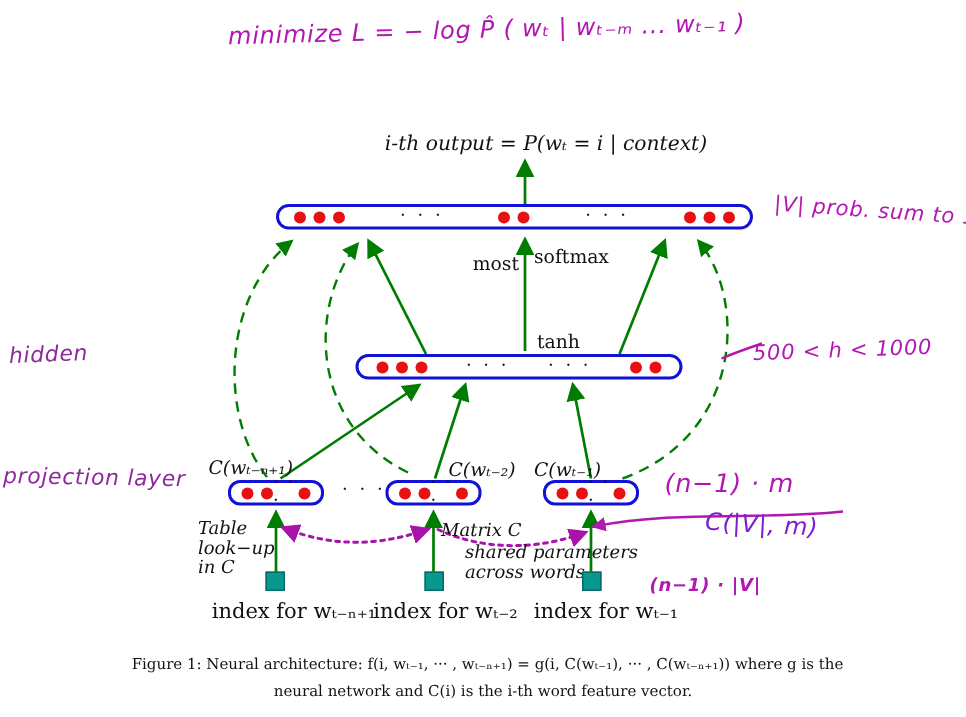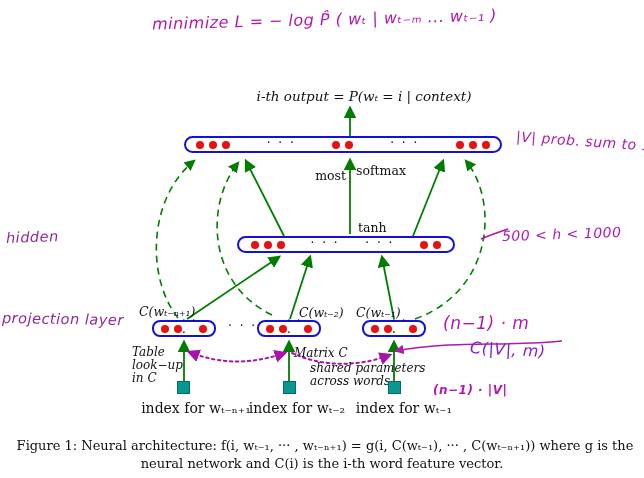--- a/index.html
+++ b/index.html
@@ -15,21 +15,21 @@
   .bar{position:absolute;border:2px solid #1212d6;border-radius:9px;background:#fff;
        box-sizing:border-box;display:flex;align-items:center;justify-content:space-between;}
   .dot{width:8px;height:8px;border-radius:50%;background:#e81010;flex:0 0 auto;}
   .dgroup{display:flex;gap:5px;align-items:center;}
   .ell{font-family:"DejaVu Serif",serif;font-size:12px;letter-spacing:2px;line-height:1;
        transform:translateY(-2px);color:#111;}
   .sq{position:absolute;width:13px;height:13px;background:#089890;border:1px solid #056a68;box-sizing:border-box;}
   .lbl{font-size:12.5px;}
   .small{font-size:12px;font-style:italic;}
   .idx{font-size:14px;transform:translateX(-50%);}
-  .cap{font-size:13px;transform:translateX(-50%);}
+  .cap{font-size:10px;transform:translateX(-50%);}
 </style>
 </head>
 <body>
 
 <div id="canvas">
 
   <svg class="lines" width="644" height="478" viewBox="0 0 644 478">
     <defs>
       <marker id="ag" viewBox="0 0 10 10" refX="8" refY="5" markerWidth="7" markerHeight="7" orient="auto-start-reverse">
           <path d="M0,0 L10,5 L0,10 z" fill="#007d00"></path>

